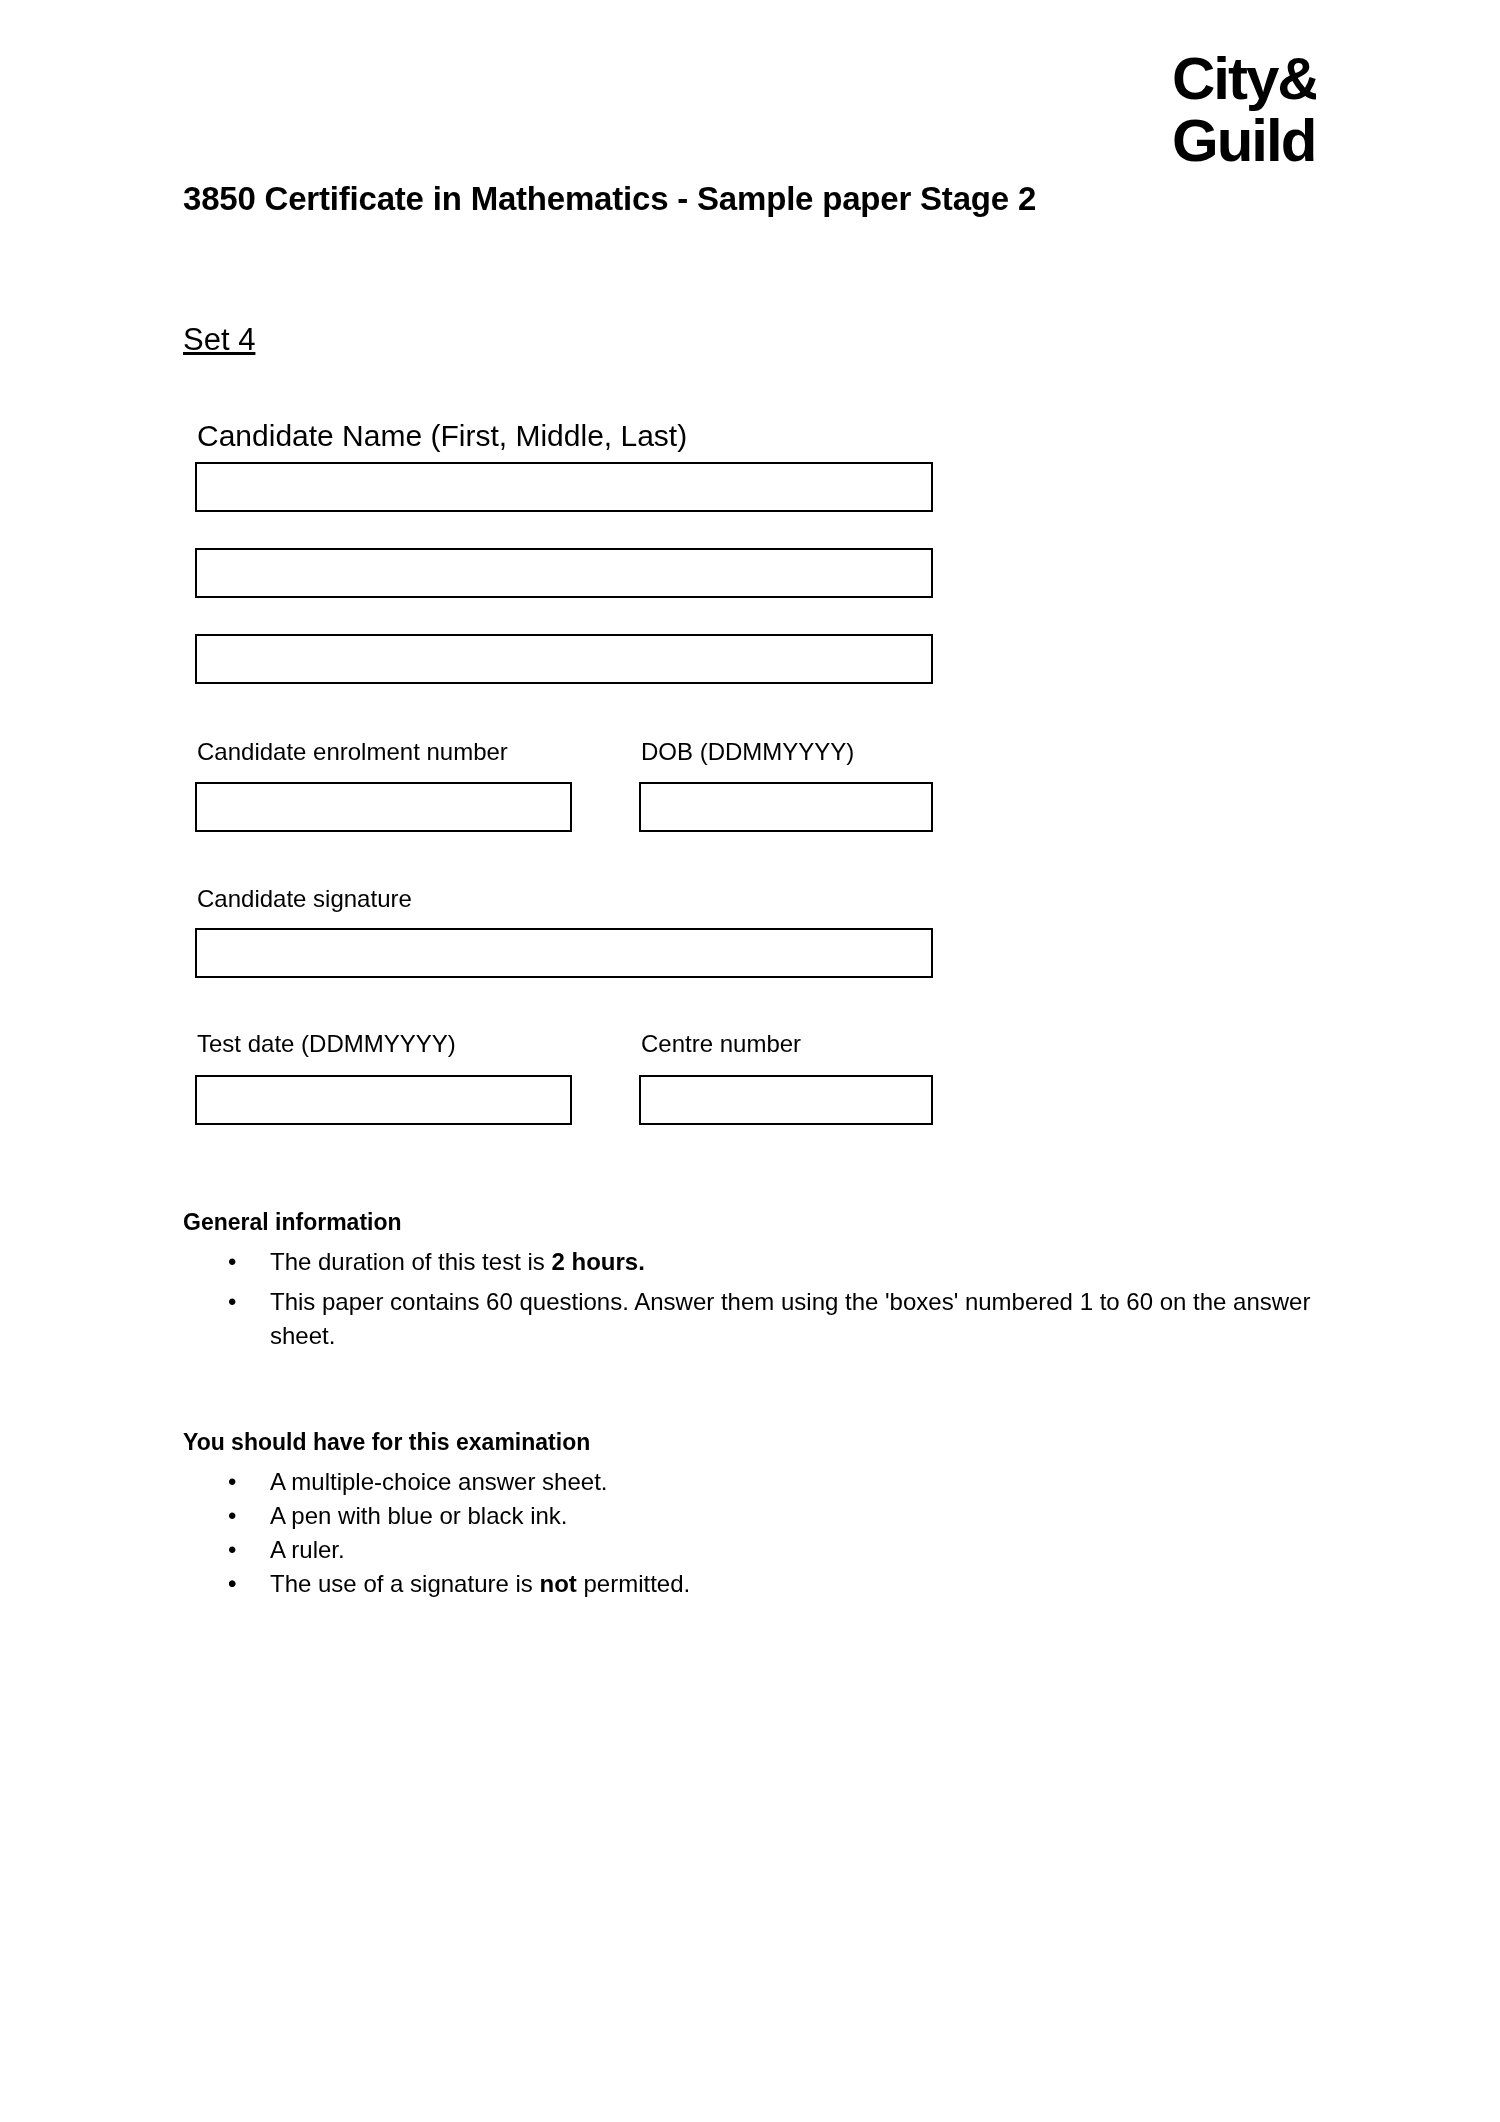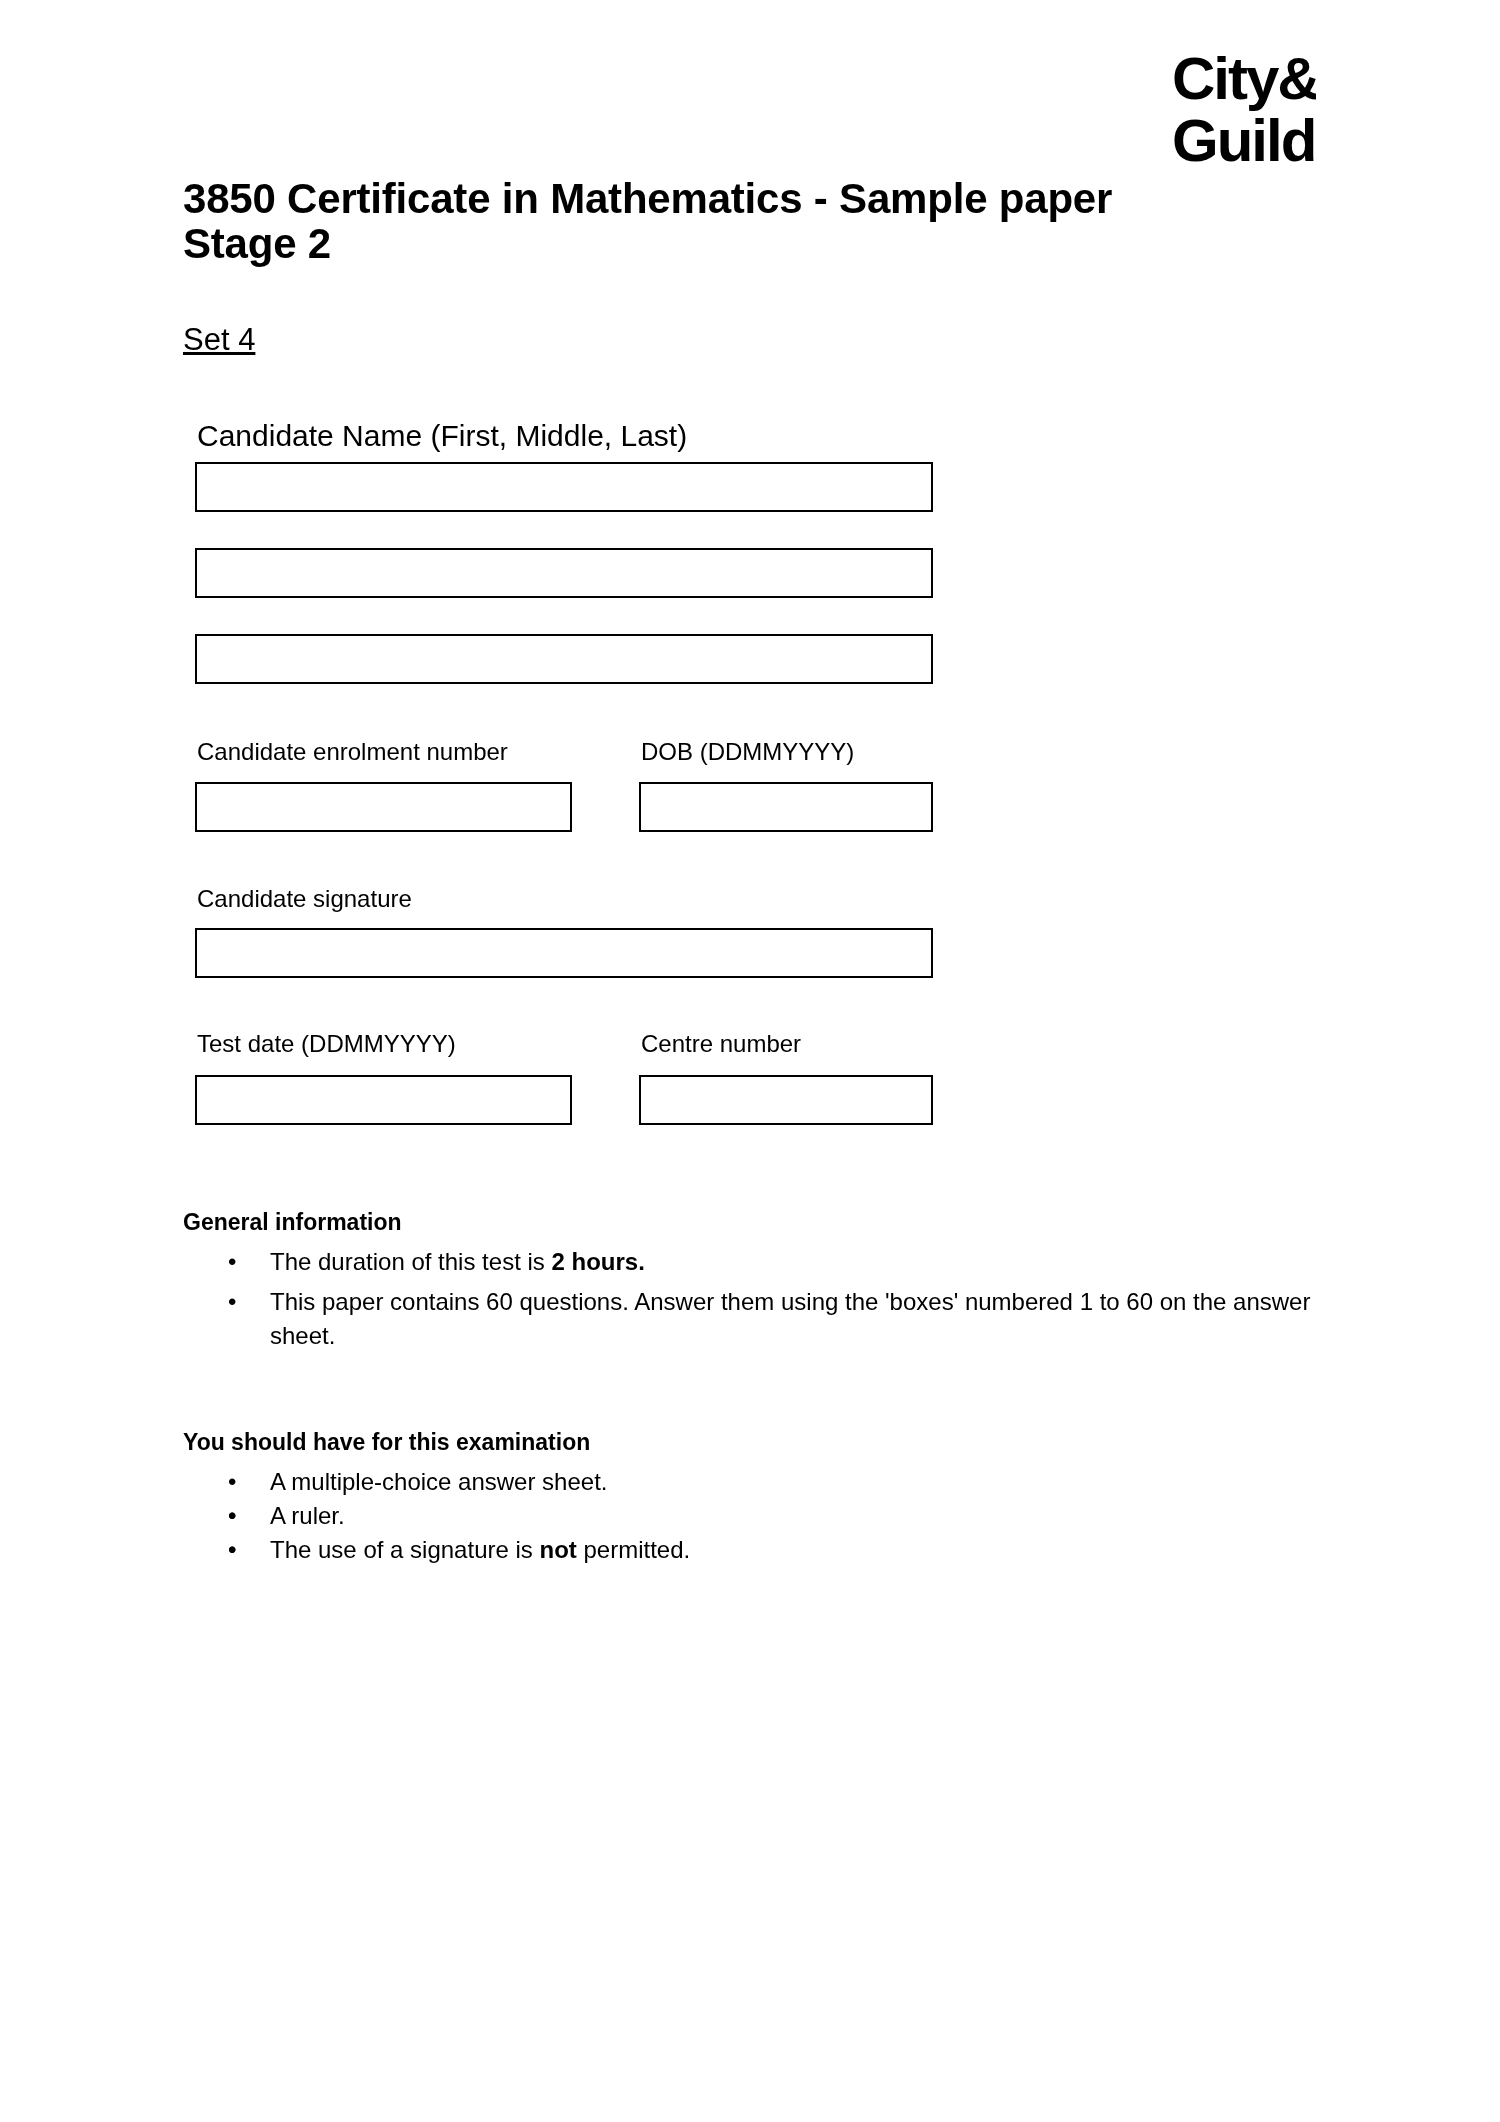--- a/index.html
+++ b/index.html
@@ -47,21 +47,21 @@
     margin-left: 1px;
     margin-top: 4px;
   }
 
   
   .doc-title {
     position: absolute;
     left: 183px;
     top: 176px;
     width: 940px;
-    font-size: 42px;
+    font-size: 33px;
     font-weight: bold;
     line-height: 45px;
     letter-spacing: -0.2px;
   }
   .set-line {
     position: absolute;
     left: 183px;
     top: 322px;
     font-size: 31px;
     font-weight: normal;
@@ -185,20 +185,21 @@
 
   <div class="section-head" style="top:1428px;">You should have for this examination</div>
 
   <div class="bullets tight" style="top:1465px;">
     <div class="bullet-row">
       <span class="dot">•</span>
       <span class="txt">A multiple-choice answer sheet.</span>
     </div>
     <div class="bullet-row">
       <span class="dot">•</span>
+      <span class="txt">A pen with blue or black ink.</span>
     </div>
     <div class="bullet-row">
       <span class="dot">•</span>
       <span class="txt">A ruler.</span>
     </div>
     <div class="bullet-row">
       <span class="dot">•</span>
     </div>
     <div class="bullet-row">
       <span class="dot">•</span>

